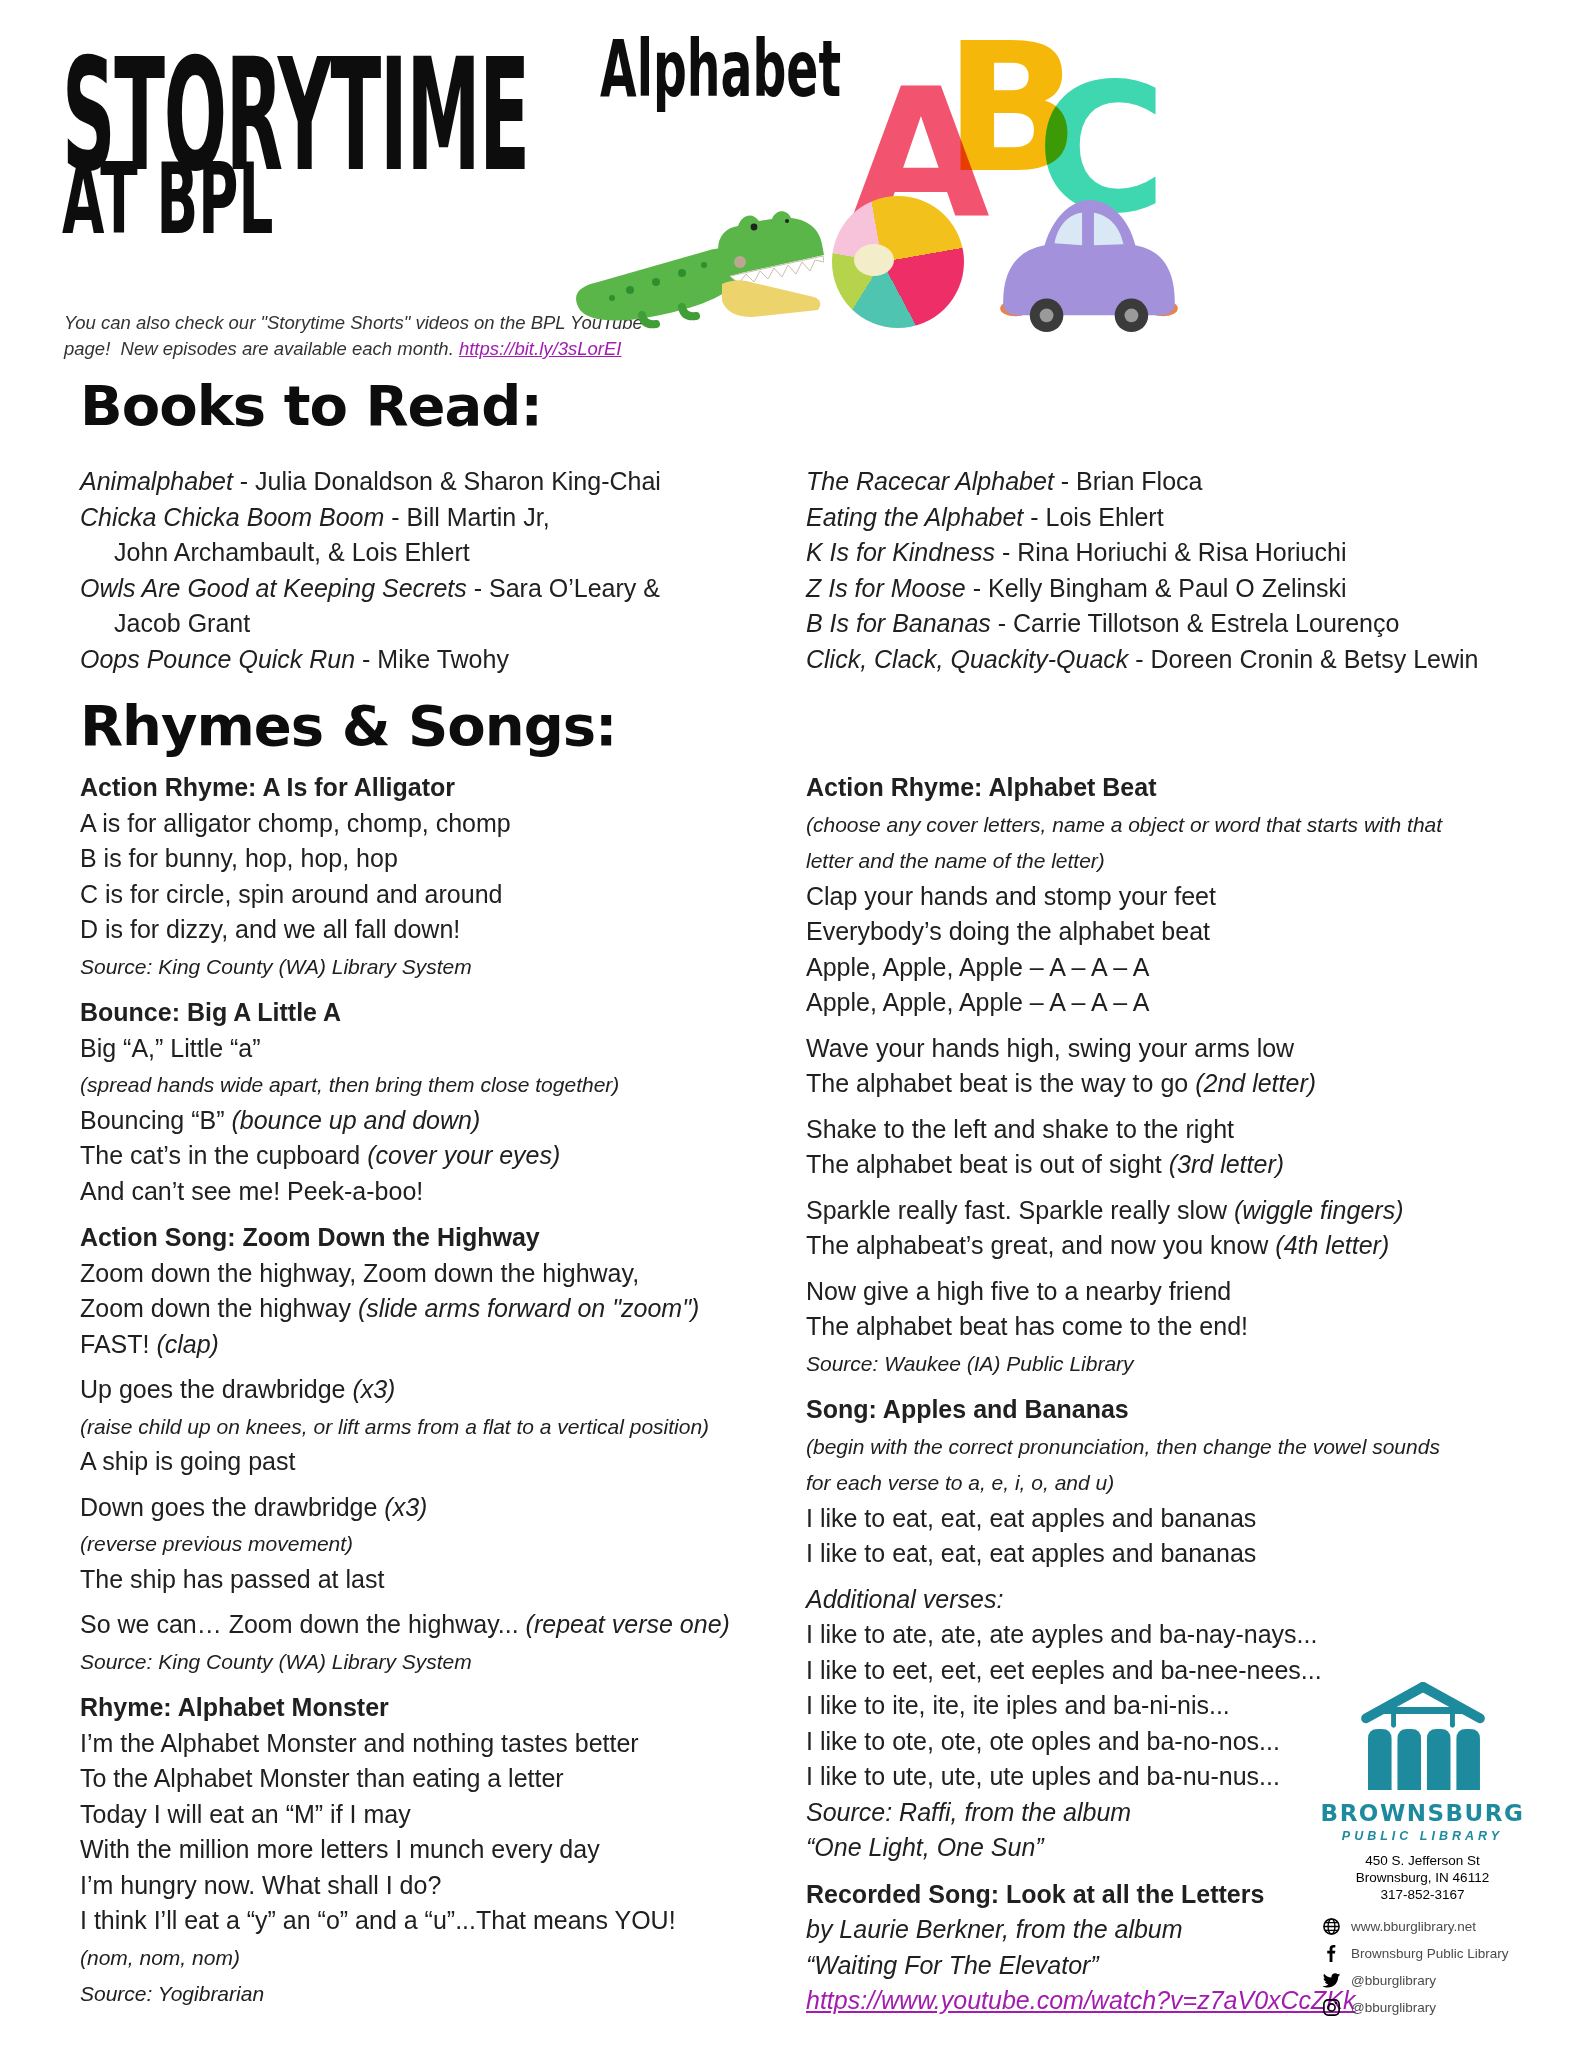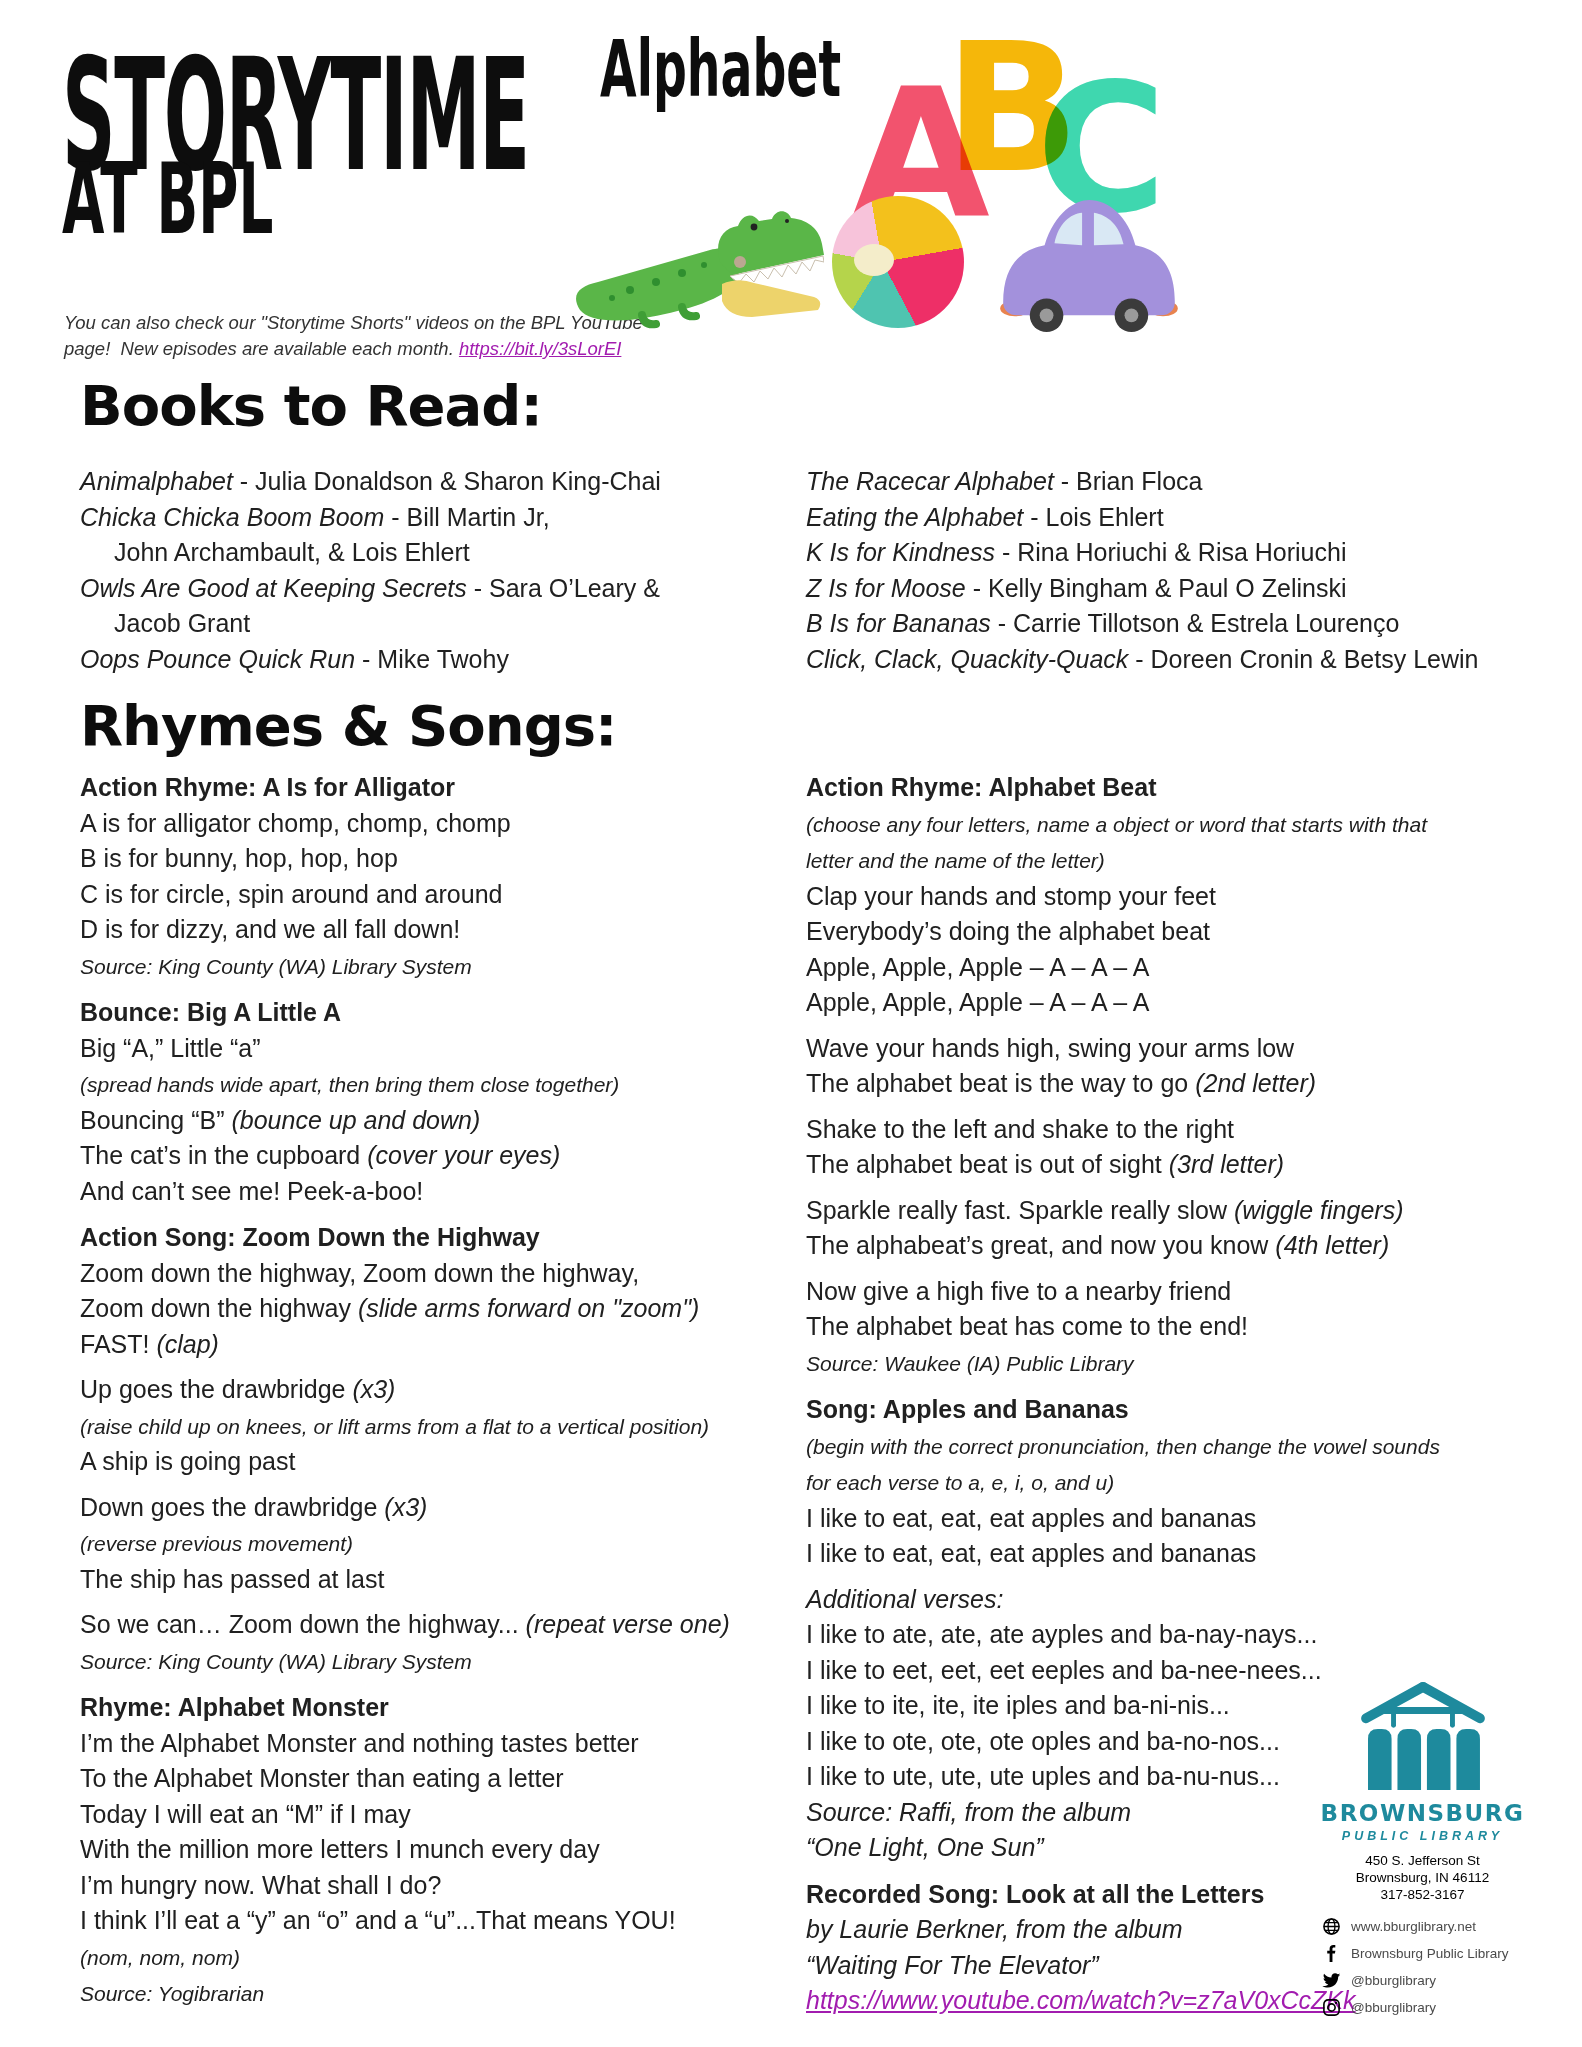--- a/index.html
+++ b/index.html
@@ -183,21 +183,21 @@
           <div class="line"><span class="">I think I’ll eat a “y” an “o” and a “u”...That means YOU!</span></div>
           <div class="line"><span class="it sm">(nom, nom, nom)</span></div>
           <div class="line"><span class="it sm">Source: Yogibrarian</span></div>
         </div>
       </section>
     </div>
   <div id="rhymes-right" class="col">
       <section class="rhyme-sec">
         <h3 class="sec-title">Action Rhyme: Alphabet Beat</h3>
         <div class="block">
-          <div class="line"><span class="it sm">(choose any four letters, name a object or word that starts with that</span></div>
+          <div class="line"><span class="it sm">(choose any cover letters, name a object or word that starts with that</span></div>
           <div class="line"><span class="it sm">letter and the name of the letter)</span></div>
           <div class="line"><span class="">Clap your hands and stomp your feet</span></div>
           <div class="line"><span class="">Everybody’s doing the alphabet beat</span></div>
           <div class="line"><span class="">Apple, Apple, Apple – A – A – A</span></div>
           <div class="line"><span class="">Apple, Apple, Apple – A – A – A</span></div>
         </div>
         <div class="block">
           <div class="line"><span class="">Wave your hands high, swing your arms low</span></div>
           <div class="line"><span class="">The alphabet beat is the way to go </span><span class="it">(2nd letter)</span></div>
         </div>

